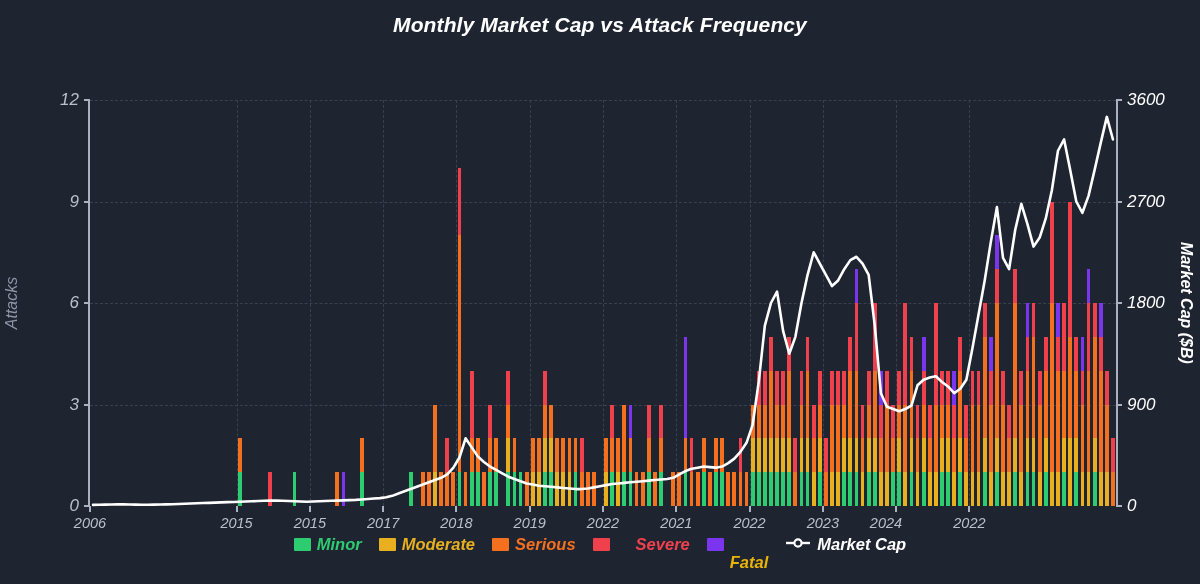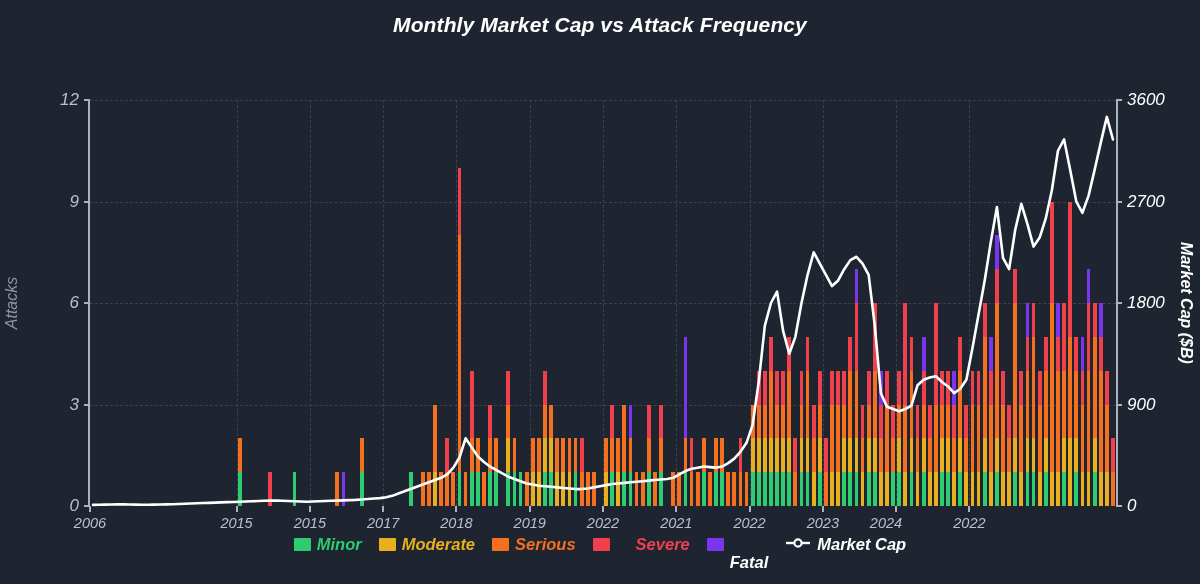--- a/index.html
+++ b/index.html
@@ -761,21 +761,21 @@
       <div class="legend-item">
         <span class="swatch" style="background: rgb(244, 112, 31);"></span>
         <span class="legend-label" style="color: rgb(244, 112, 31);">Serious</span>
       </div>
       <div class="legend-item">
         <span class="swatch" style="background: rgb(239, 64, 76);"></span>
         <span class="legend-label" style="color: rgb(239, 64, 76); margin-left: 20px;">Severe</span>
       </div>
       <div class="legend-item">
         <span class="swatch" style="background: rgb(123, 53, 238);"></span>
-        <span class="legend-label" style="color: #ffffff; margin-top: 37px;">Fatal</span>
+        <span class="legend-label" style="color: #eab308; margin-top: 37px;">Fatal</span>
       </div>
       <div class="legend-item">
         <span class="legend-marker"><svg width="26" height="12" viewBox="0 0 26 12">
             <line x1="1" y1="6" x2="25" y2="6" stroke="#ffffff" stroke-width="2.4"></line>
             <circle cx="13" cy="6" r="3.6" fill="#1e2430" stroke="#ffffff" stroke-width="2.2"></circle>
           </svg></span>
         <span class="legend-label" style="color: rgb(255, 255, 255);">Market Cap</span>
       </div>
     </div>
 </div>

